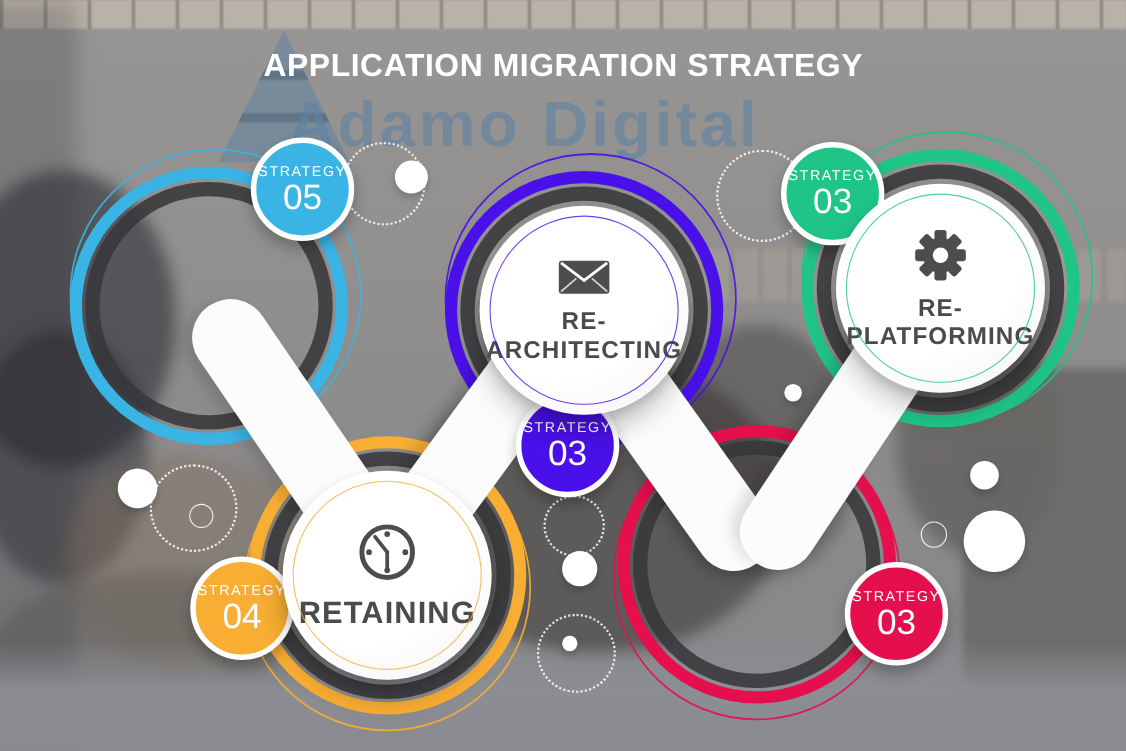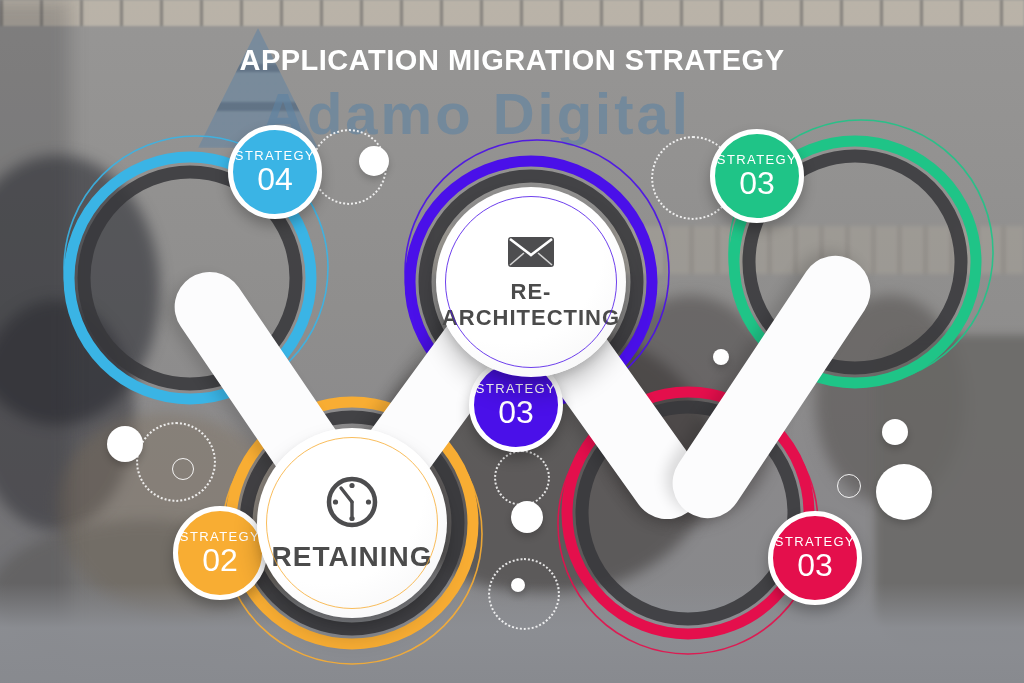--- a/index.html
+++ b/index.html
@@ -143,20 +143,42 @@
       <div class="label label-sm">RE-ARCHITECTING</div>
     </div>
   </div>
 
   <div class="node" style="left: 705px; top: 112px; --c: #1fc487;">
     <svg class="rings" width="300" height="300" viewBox="0 0 300 300">
       <circle class="ring-offset" cx="156" cy="140" r="132"></circle>
       <circle class="ring-thick" cx="150" cy="150" r="121"></circle>
       <circle class="ring-dark" cx="150" cy="150" r="106"></circle>
     </svg>
+    <div class="disc">
+      <div class="disc-outline"></div>
+      <span class="icon">
+        <svg width="52" height="52" viewBox="0 0 52 52">
+          <g transform="translate(26,26)" fill="#4d4d4f">
+            <g>
+              <rect x="-5.5" y="-23" width="11" height="12" rx="2.5"></rect>
+              <rect x="-5.5" y="-23" width="11" height="12" rx="2.5" transform="rotate(45)"></rect>
+              <rect x="-5.5" y="-23" width="11" height="12" rx="2.5" transform="rotate(90)"></rect>
+              <rect x="-5.5" y="-23" width="11" height="12" rx="2.5" transform="rotate(135)"></rect>
+              <rect x="-5.5" y="-23" width="11" height="12" rx="2.5" transform="rotate(180)"></rect>
+              <rect x="-5.5" y="-23" width="11" height="12" rx="2.5" transform="rotate(225)"></rect>
+              <rect x="-5.5" y="-23" width="11" height="12" rx="2.5" transform="rotate(270)"></rect>
+              <rect x="-5.5" y="-23" width="11" height="12" rx="2.5" transform="rotate(315)"></rect>
+            </g>
+            <circle r="16"></circle>
+            <circle r="7" fill="#ffffff"></circle>
+          </g>
+        </svg>
+      </span>
+      <div class="label label-sm">RE-PLATFORMING</div>
+    </div>
   </div>
 
   <div class="node" style="left: 202px; top: 373px; --c: #f8ad33;">
     <svg class="rings" width="300" height="300" viewBox="0 0 300 300">
       <circle class="ring-offset" cx="150" cy="161" r="130"></circle>
       <circle class="ring-thick" cx="150" cy="150" r="121"></circle>
       <circle class="ring-dark" cx="150" cy="150" r="106"></circle>
     </svg>
     <div class="disc">
       <div class="disc-outline"></div>
@@ -178,26 +200,26 @@
   <div class="node" style="left: 538px; top: 363px; --c: #e40f4c;">
     <svg class="rings" width="300" height="300" viewBox="0 0 300 300">
       <circle class="ring-offset" cx="150" cy="161" r="130"></circle>
       <circle class="ring-thick" cx="150" cy="150" r="121"></circle>
       <circle class="ring-dark" cx="150" cy="150" r="106"></circle>
     </svg>
   </div>
 
   <div class="badge" style="left: 228px; top: 125px; --c: #3ab4e5;">
     <div class="badge-word">STRATEGY</div>
+    <div class="badge-num">05</div>
+  </div>
+  <div class="badge" style="left: 173px; top: 506px; --c: #f8ad33;">
+    <div class="badge-word">STRATEGY</div>
     <div class="badge-num">04</div>
   </div>
-  <div class="badge" style="left: 173px; top: 506px; --c: #f8ad33;">
-    <div class="badge-word">STRATEGY</div>
-    <div class="badge-num">02</div>
-  </div>
   <div class="badge" style="left: 469px; top: 358px; --c: #4a10e9;">
     <div class="badge-word">STRATEGY</div>
     <div class="badge-num">03</div>
   </div>
   <div class="badge" style="left: 768px; top: 511px; --c: #e40f4c;">
     <div class="badge-word">STRATEGY</div>
     <div class="badge-num">03</div>
   </div>
   <div class="badge" style="left: 710px; top: 129px; --c: #1fc487;">
     <div class="badge-word">STRATEGY</div>

